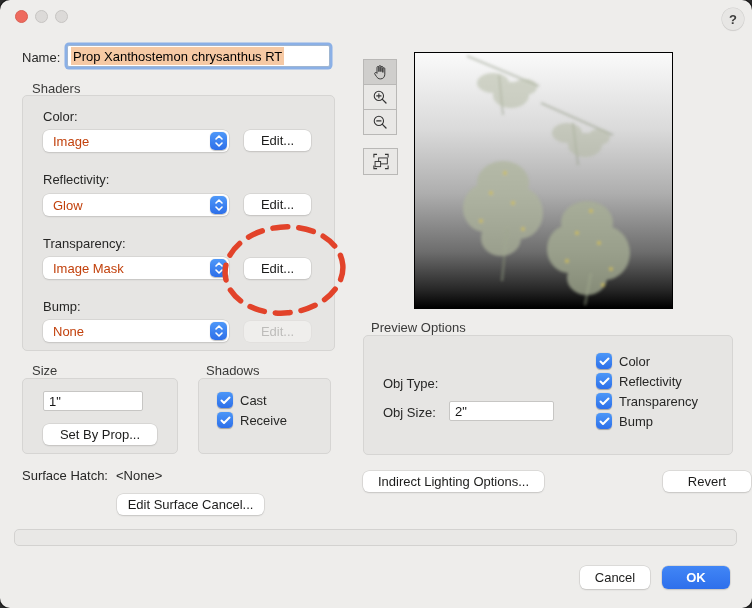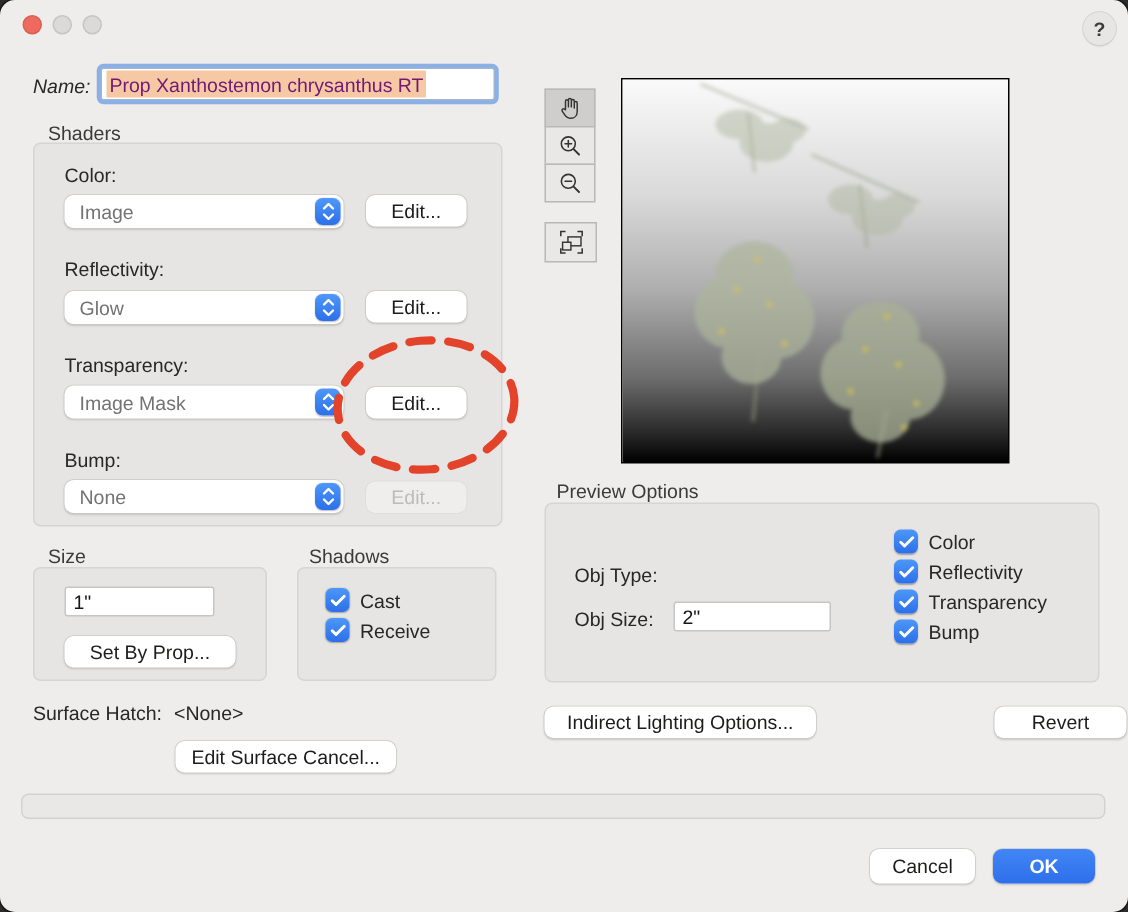--- a/index.html
+++ b/index.html
@@ -12,25 +12,25 @@
 
   
   #titlebar{position:absolute;left:0;top:0;right:0;height:32px;}
   .tl{position:absolute;top:10px;width:13px;height:13px;border-radius:50%;box-sizing:border-box;}
   .tl.close{left:15px;background:#ee6a5e;border:1px solid #d95f52;}
   .tl.gray{background:#dcdad8;border:1px solid #c6c4c2;}
   #win-title{position:absolute;left:0;right:0;top:8px;text-align:center;font-size:13.5px;font-weight:bold;color:#2b2b2a;}
   #help-btn{position:absolute;left:722px;top:8px;width:22px;height:22px;border-radius:50%;background:#e7e6e4;box-shadow:0 0 0 .5px #cfcecc,0 1px 1px rgba(0,0,0,.12);display:flex;align-items:center;justify-content:center;font-size:13px;font-weight:bold;color:#3c3c3b;}
 
   
-  #name-field{position:absolute;left:67px;top:45px;width:263px;height:22px;background:#fff;border:1px solid #9fb6d2;border-radius:2px;box-shadow:0 0 0 2.5px rgba(77,139,228,.62);box-sizing:border-box;display:flex;align-items:center;padding-left:3px;font-size:13px;color:#701a75;}
+  #name-field{position:absolute;left:67px;top:45px;width:263px;height:22px;background:#fff;border:1px solid #9fb6d2;border-radius:2px;box-shadow:0 0 0 2.5px rgba(77,139,228,.62);box-sizing:border-box;display:flex;align-items:center;padding-left:3px;font-size:13px;color:#000000;}
   #name-field .sel{background:#f6c9a4;padding:1.5px 2px;}
 
   
-  .popup{position:absolute;height:22px;background:#fff;border-radius:6px;box-shadow:0 0 0 .5px #c9c8c6,0 1px 1.5px rgba(0,0,0,.15);display:flex;align-items:center;padding-left:10px;box-sizing:border-box;font-size:13px;color:#737373;}
+  .popup{position:absolute;height:22px;background:#fff;border-radius:6px;box-shadow:0 0 0 .5px #c9c8c6,0 1px 1.5px rgba(0,0,0,.15);display:flex;align-items:center;padding-left:10px;box-sizing:border-box;font-size:13px;color:#c2410c;}
   .popup .stepper{position:absolute;right:2px;top:2px;width:17px;height:18px;border-radius:5px;background:linear-gradient(180deg,#4e98f9,#2d6fe9);display:flex;align-items:center;justify-content:center;box-shadow:0 .5px 1px rgba(0,0,0,.25);}
 
   
   .btn{position:absolute;background:#fff;border-radius:6px;box-shadow:0 0 0 .5px #c9c8c6,0 1px 1.5px rgba(0,0,0,.16);display:flex;align-items:center;justify-content:center;font-size:13px;color:#1c1c1b;box-sizing:border-box;white-space:nowrap;}
   .btn.disabled{background:#efeeec;color:#bdbcba;box-shadow:0 0 0 .5px #dddcda;}
   .btn.primary{background:linear-gradient(180deg,#4186f6,#2e6feb);color:#fff;font-weight:bold;}
 
   
   .tfield{position:absolute;background:#fff;border:1px solid #c7c6c4;border-radius:2px;box-sizing:border-box;display:flex;align-items:center;padding-left:5px;font-size:13px;color:#161616;}
 
@@ -52,21 +52,21 @@
 
 <div id="window">
 
   <div id="titlebar">
     <span class="tl close"></span>
     <span class="tl gray" style="left:35px;"></span>
     <span class="tl gray" style="left:55px;"></span>
     <div id="help-btn">?</div>
   </div>
 
-  <div class="abs label" style="left:22px;top:50px;font-style:italic;">Name:</div>
+  <div class="abs label" style="left:22px;top:50px;">Name:</div>
   <div id="name-field">
     <span class="sel">Prop Xanthostemon chrysanthus RT</span>
   </div>
 
   <div class="abs grouplabel" style="left:32px;top:81px;">Shaders</div>
   <div class="groupbox" style="left:22px;top:95px;width:313px;height:256px;"></div>
 
   <div class="abs label" style="left:43px;top:109px;">Color:</div>
   <div class="popup" style="left:43px;top:130px;width:186px;">
     <span>Image</span>

